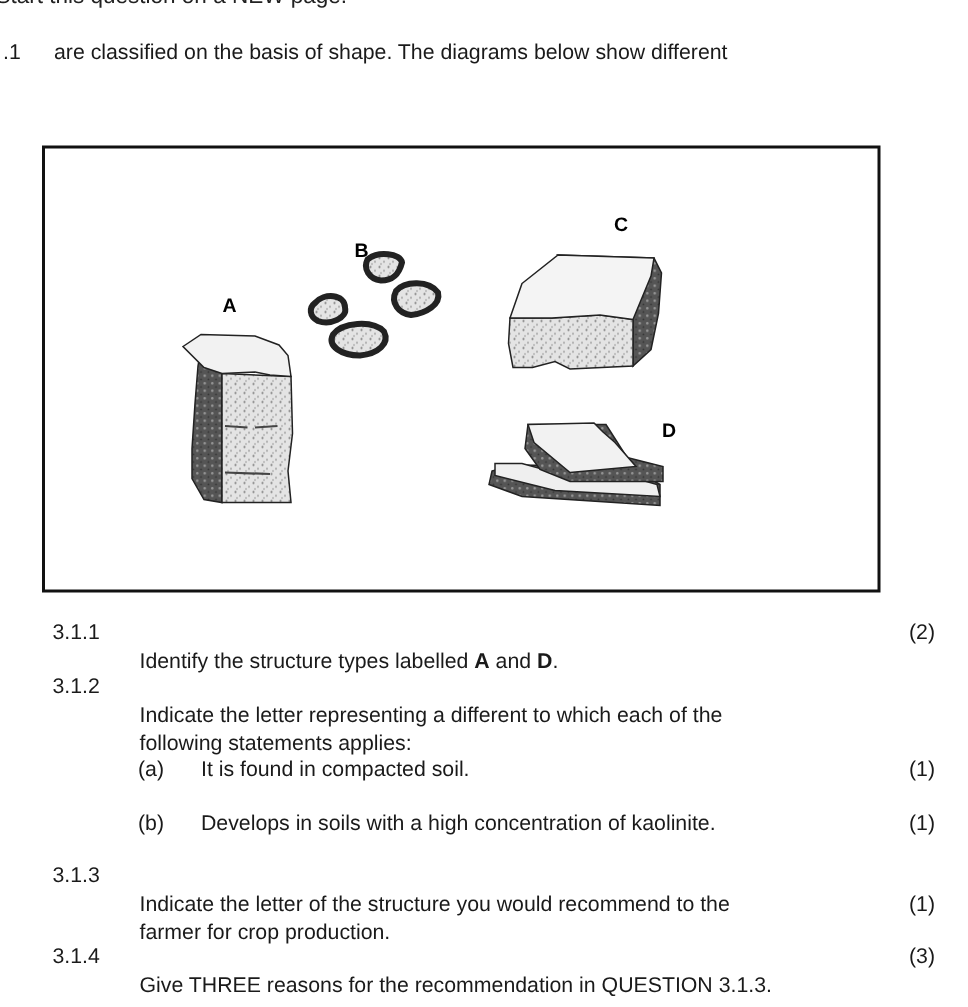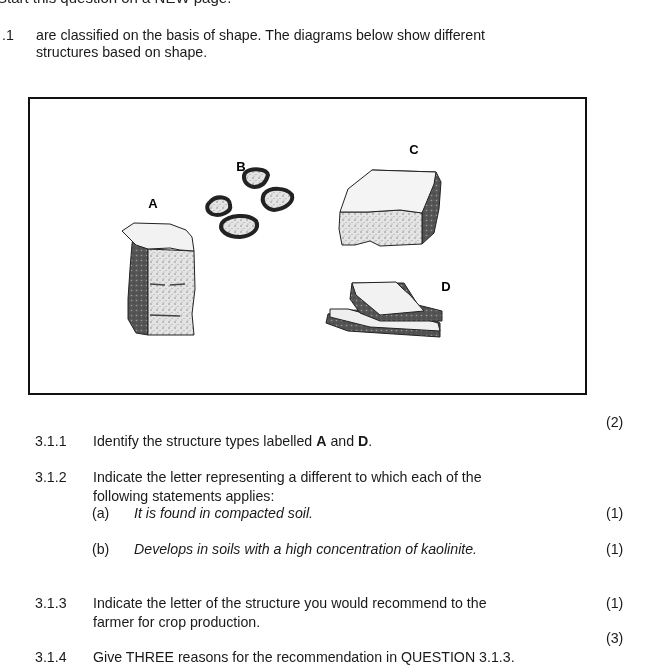--- a/index.html
+++ b/index.html
@@ -12,37 +12,36 @@
   .hdr { left: -3px; top: -11px; font-size: 15px; color: #222; }
   .qnum { left: 2px; top: 27px; }
   .intro { left: 36px; top: 27px; line-height: 17px; }
   .figbox {
     position: absolute; left: 28px; top: 97px; width: 555px; height: 294px;
     border: 2px solid #111; background: #fff;
   }
   .figbox svg { position: absolute; left: 0; top: 0; }
   .lbl { font-weight: bold; font-size: 13px; font-family: "Liberation Sans", sans-serif; }
   .sub { position: absolute; left: 35px; }
-  .sub .n { position: absolute; left: 0; top: 0; margin-top: 19px; }
+  .sub .n { position: absolute; left: 0; top: 0; }
   .sub .t { position: absolute; left: 58px; top: 0; line-height: 19px; white-space: nowrap; margin-top: 18px; }
   .mark { position: absolute; left: 606px; }
   .part { position: absolute; left: 92px; }
   .part .p { position: absolute; left: 0; top: 0; }
-  .part .t { position: absolute; left: 42px; top: 0; white-space: nowrap; font-style: italic; }
+  .part .t { position: absolute; left: 42px; top: 0; white-space: nowrap; }
   b { font-weight: bold; }
 </style>
 </head>
 <body>
 
 <div class="abs hdr">Start this question on a NEW page.</div>
 
 <div class="abs qnum">.1</div>
 <div class="abs intro">
   <div>are classified on the basis of shape.  The diagrams below show different</div>
-  <div>structures based on shape.</div>
 </div>
 
 <div class="figbox">
   <svg width="555" height="294" viewBox="0 0 555 294" xmlns="http://www.w3.org/2000/svg">
     <defs>
       <pattern id="speck" width="6" height="6" patternUnits="userSpaceOnUse">
         <rect width="6" height="6" fill="#e4e4e4"></rect>
         <circle cx="1" cy="1" r="0.7" fill="#777"></circle>
         <circle cx="4" cy="3.5" r="0.6" fill="#999"></circle>
         <circle cx="2" cy="5" r="0.5" fill="#888"></circle>

